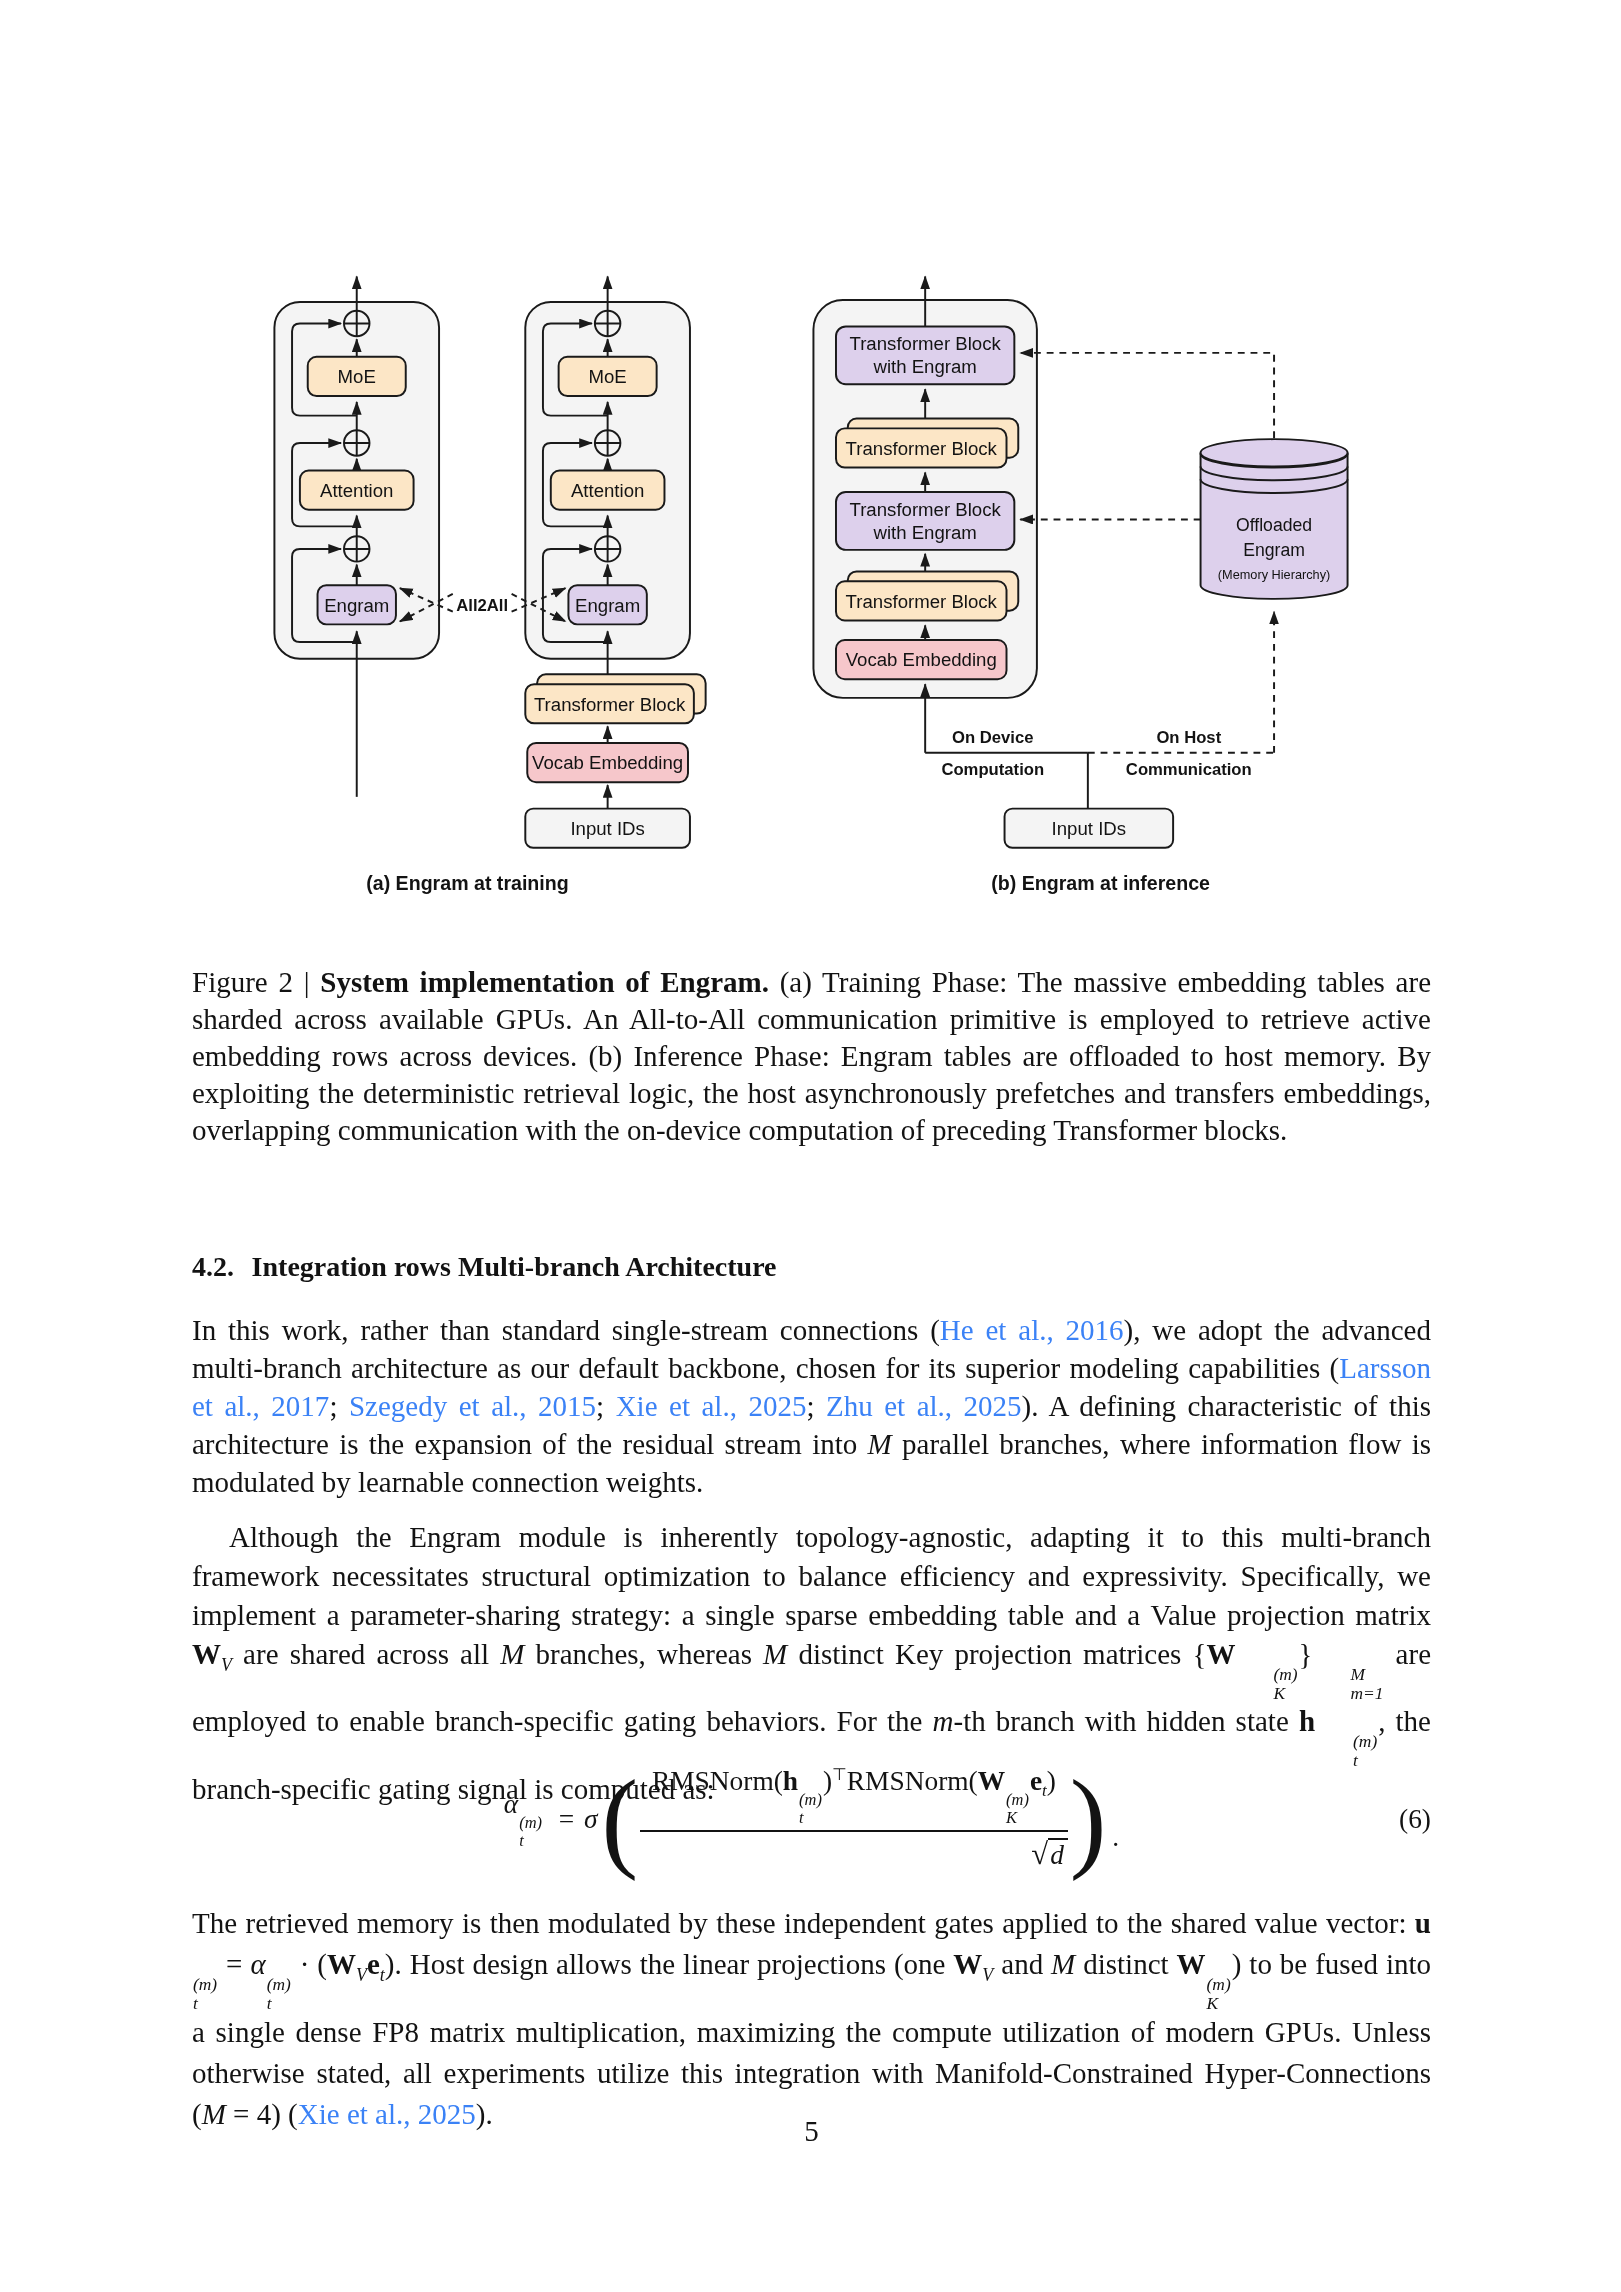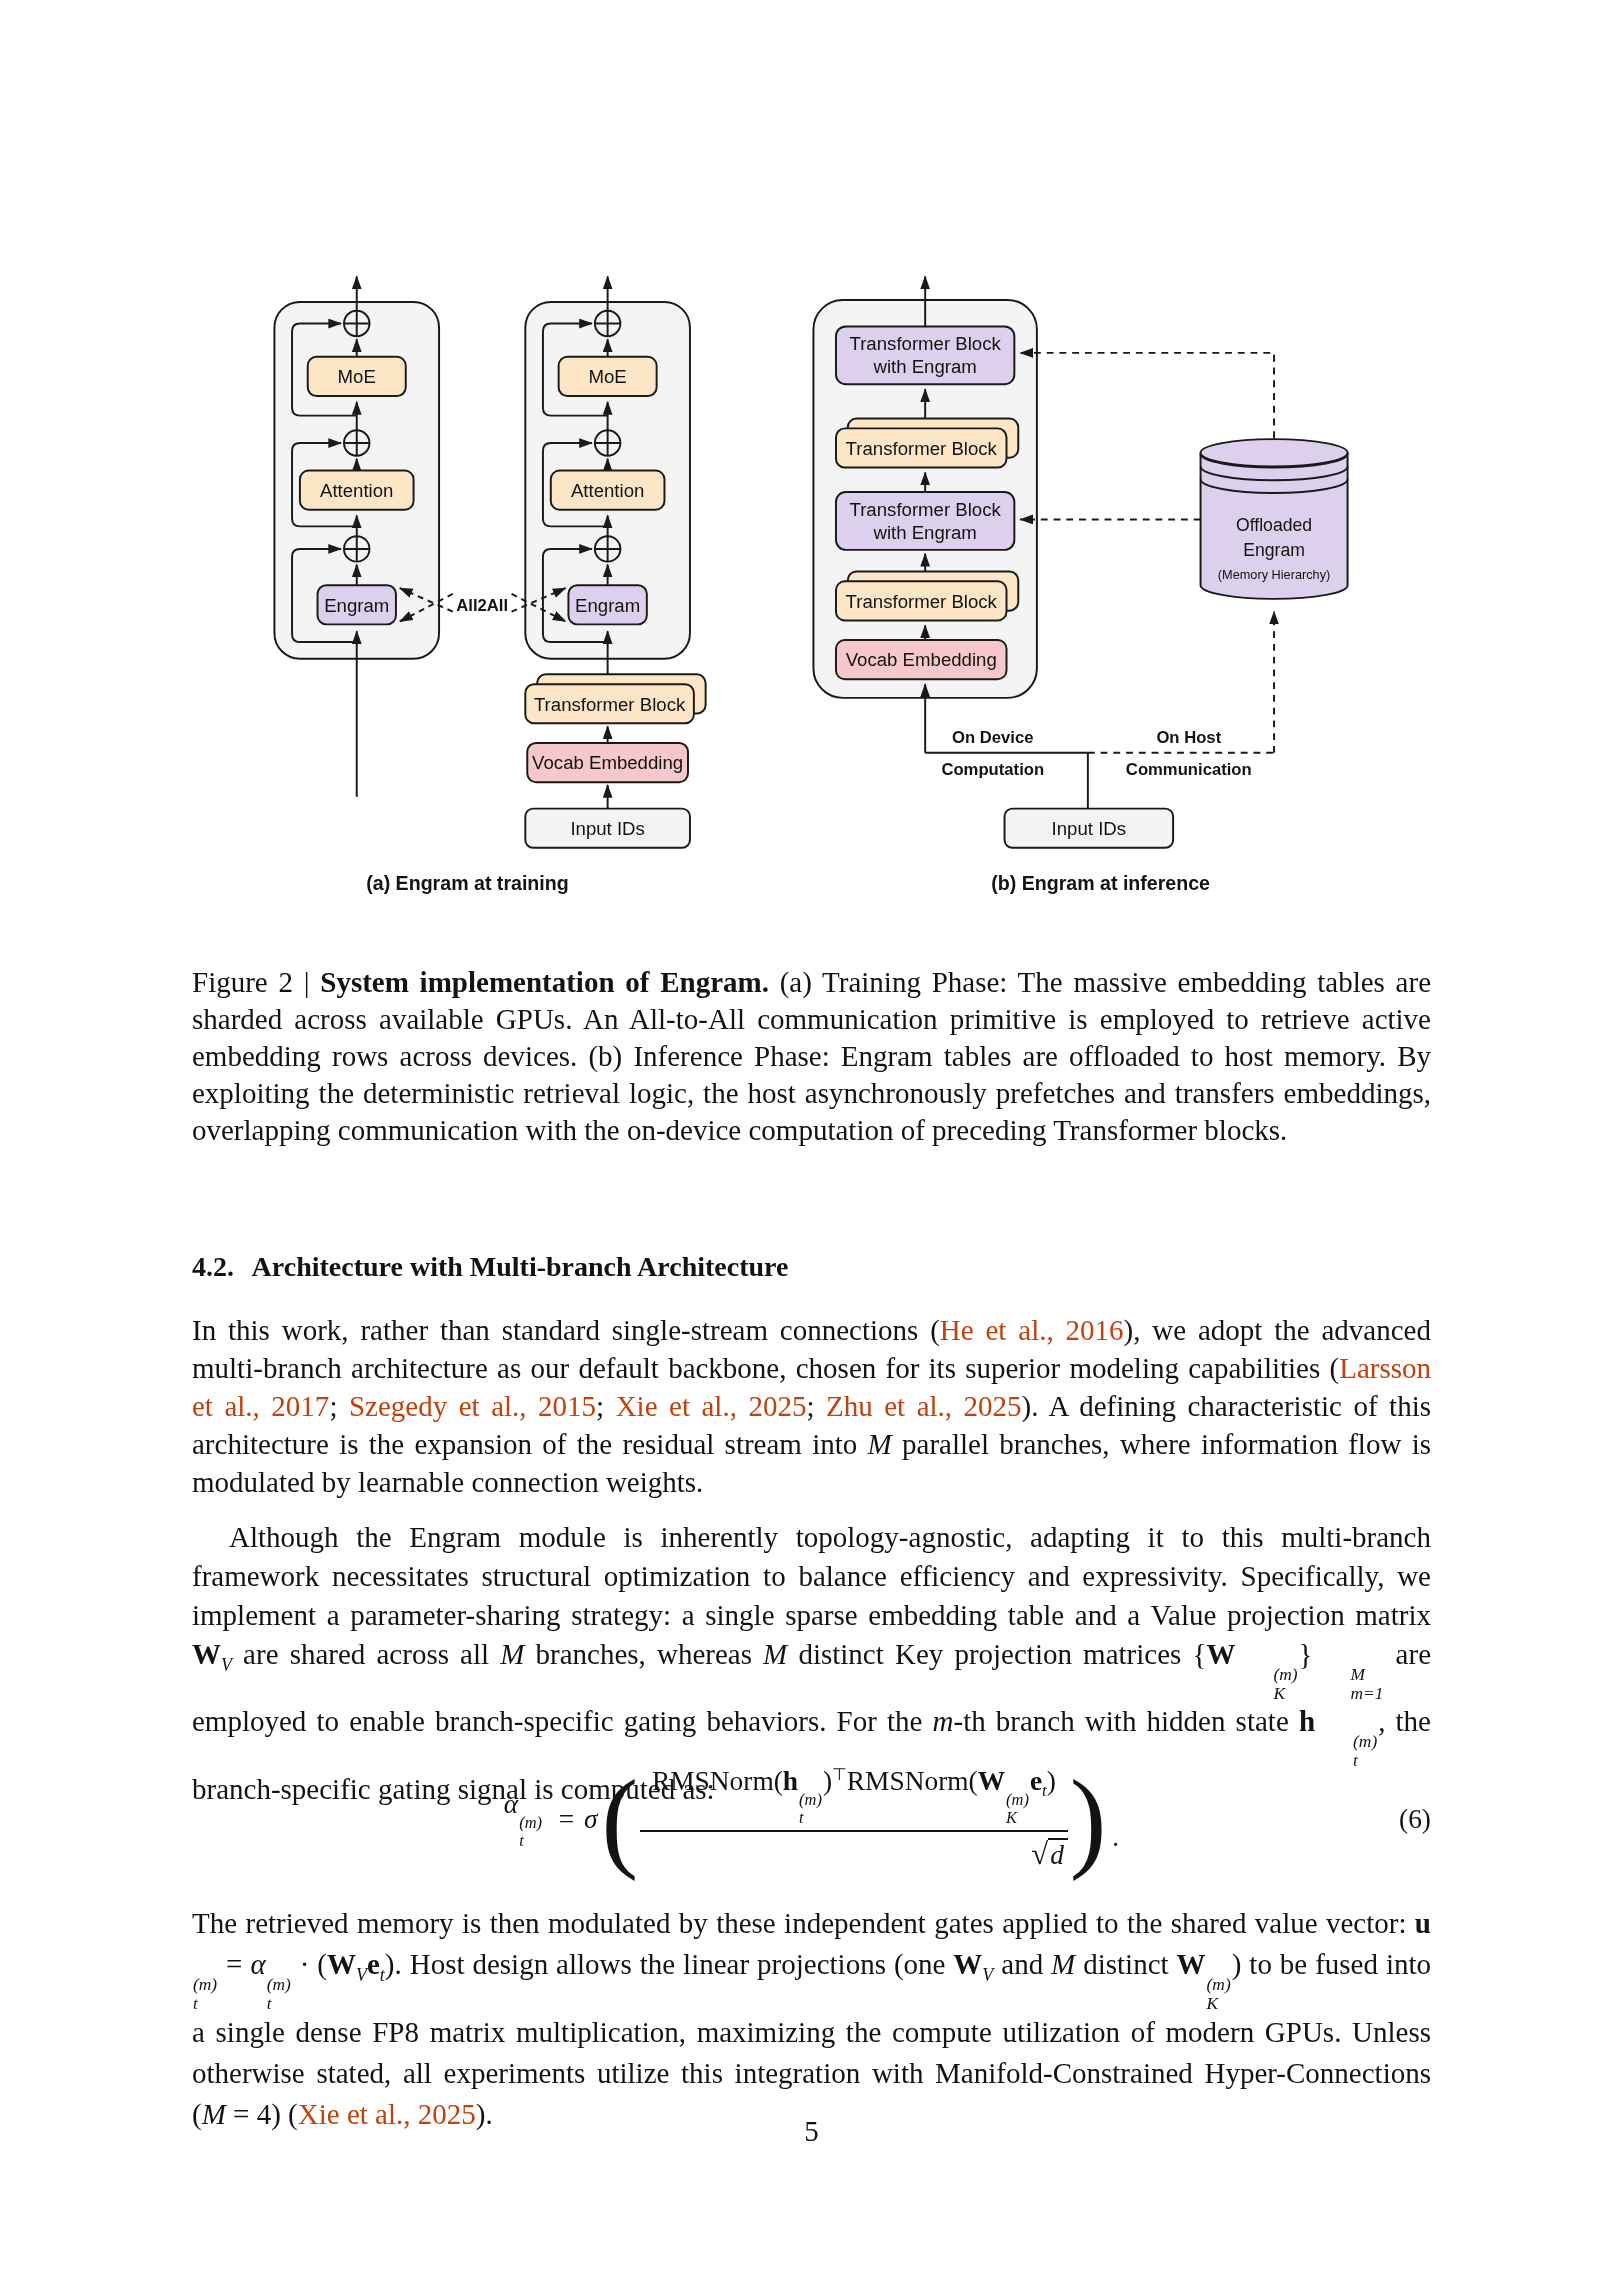--- a/index.html
+++ b/index.html
@@ -11,21 +11,21 @@
   .heading{top:1251px;font-weight:bold;font-size:28px;text-align:left;}
   .heading .hnum{margin-right:17.6px;}
   .para1{top:1311px;line-height:38px;}
   .para2{top:1518px;line-height:39px;}
   .para2 .rich-target{display:block;text-indent:37px;}
   .para3{top:1882px;line-height:41px;margin-top:21px;}
   .pageno{top:2115px;text-align:center;}
   .bold{font-weight:bold;}
   .it{font-style:italic;}
   .vec{font-weight:bold;}
-  .cite{color:#c2410c;font-family:Liberation Serif, serif;}
+  .cite{color:#3b82f6;font-family:Liberation Serif, serif;}
   sub,sup{font-size:0.62em;line-height:0;}
   .stack{display:inline-flex;flex-direction:column;align-items:flex-start;vertical-align:-0.55em;
          line-height:1.02;margin-left:1px;margin-right:1px;}
   .stack .s-sup,.stack .s-sub{font-size:0.6em;font-style:italic;display:block;}
   .stack .s-sub{margin-top:1px;}
   
   .eqrow{position:absolute;left:192px;top:1760px;width:1239px;height:118px;
          display:flex;justify-content:center;align-items:center;font-size:27.4px;}
   .eq-lhs{margin-right:5.9px;}
   .eq-rel{margin:0 9.8px;}
@@ -199,21 +199,21 @@
       <path d="M1225,530 H1041" fill="none" stroke="#1a1a1a" stroke-width="2" stroke-dasharray="7 6" marker-end="url(#arr)"></path>
     </g>
 
     <text x="477" y="908" text-anchor="middle" class="dcap">(a) Engram at training</text>
     <text x="1123" y="908" text-anchor="middle" class="dcap">(b) Engram at inference</text>
   </svg>
 
   <div class="txt caption-block"><span>Figure 2 | </span><span class="bold">System implementation of Engram.</span><span> (a) Training Phase: The massive embedding tables are sharded across available GPUs. An All-to-All communication primitive is employed to retrieve active embedding rows across devices. (b) Inference Phase: Engram tables are offloaded to host memory. By exploiting the deterministic retrieval logic, the host asynchronously prefetches and transfers embeddings, overlapping communication with the on-device computation of preceding Transformer blocks.</span></div>
 
   <div class="txt heading">
-    <span class="hnum">4.2.</span><span>Architecture with Multi-branch Architecture</span>
+    <span class="hnum">4.2.</span><span>Integration rows Multi-branch Architecture</span>
   </div>
 
   <div class="txt para1"><span>In this work, rather than standard single-stream connections (</span><span class="cite">He et al., 2016</span><span>), we adopt the advanced multi-branch architecture as our default backbone, chosen for its superior modeling capabilities (</span><span class="cite">Larsson et al., 2017</span><span>; </span><span class="cite">Szegedy et al., 2015</span><span>; </span><span class="cite">Xie et al., 2025</span><span>; </span><span class="cite">Zhu et al., 2025</span><span>). A defining characteristic of this architecture is the expansion of the residual stream into </span><span class="it">M</span><span> parallel branches, where information flow is modulated by learnable connection weights.</span></div>
 
   <div class="txt para2">
     <span class="rich-target"><span>Although the Engram module is inherently topology-agnostic, adapting it to this multi-branch framework necessitates structural optimization to balance efficiency and expressivity. Specifically, we implement a parameter-sharing strategy: a single sparse embedding table and a Value projection matrix </span><span class="vec">W</span><sub class="it">V</sub><span> are shared across all </span><span class="it">M</span><span> branches, whereas </span><span class="it">M</span><span> distinct Key projection matrices {</span><span class="vec">W</span><span class="stack">
           <span class="s-sup">(m)</span>
           <span class="s-sub">K</span>
         </span><span>}</span><span class="stack">
           <span class="s-sup">M</span>

